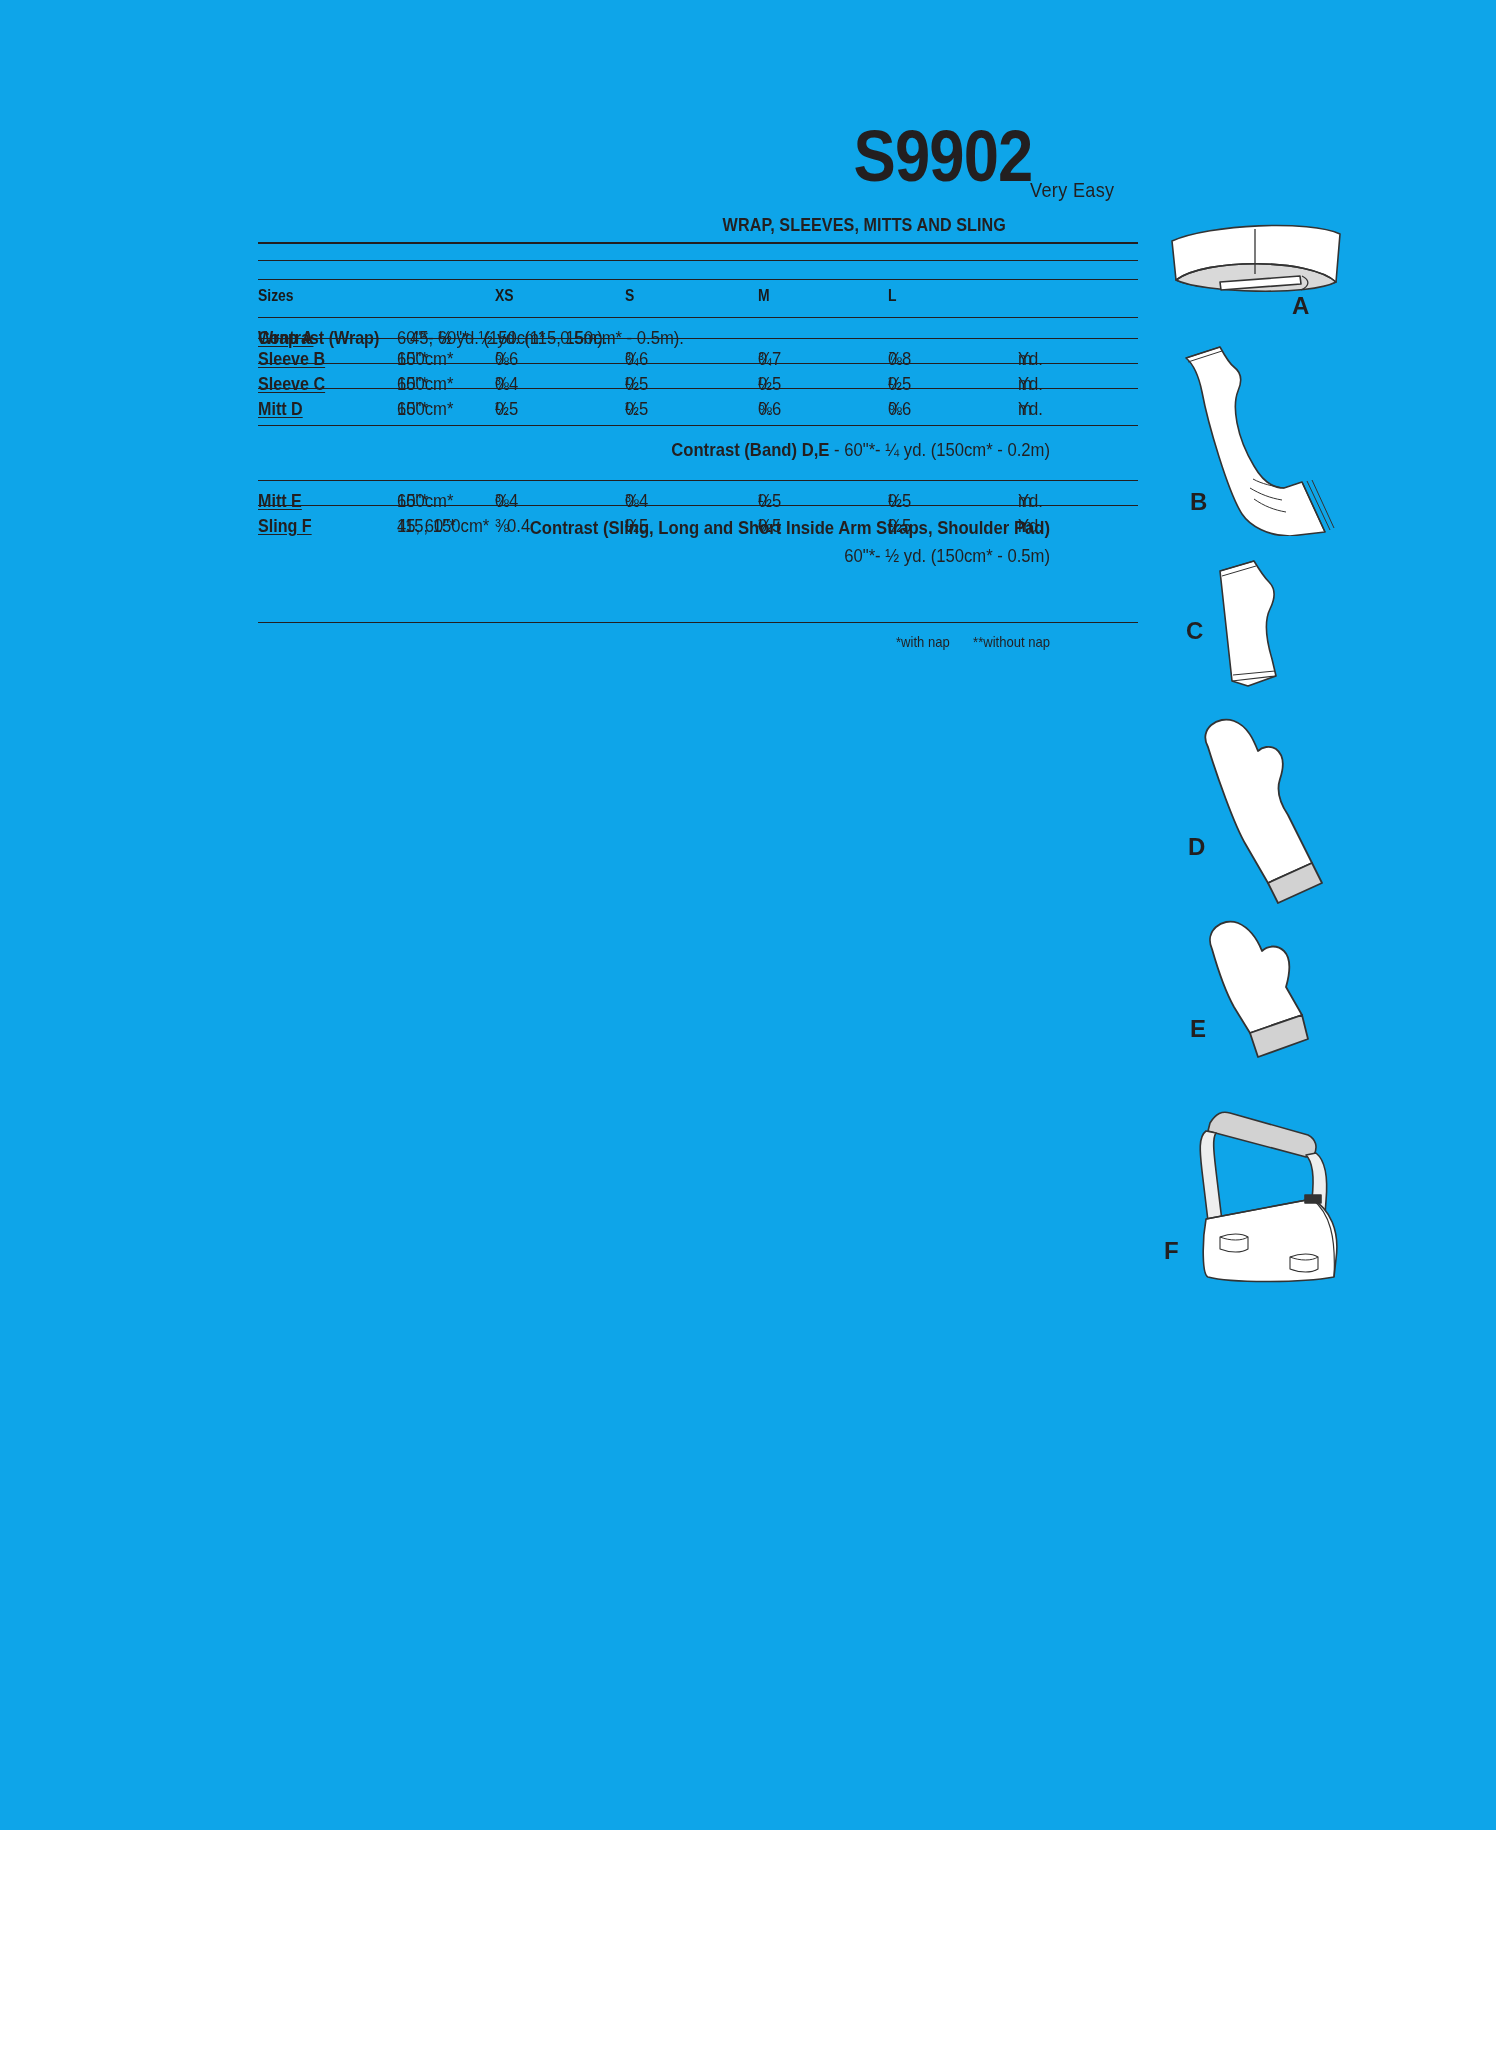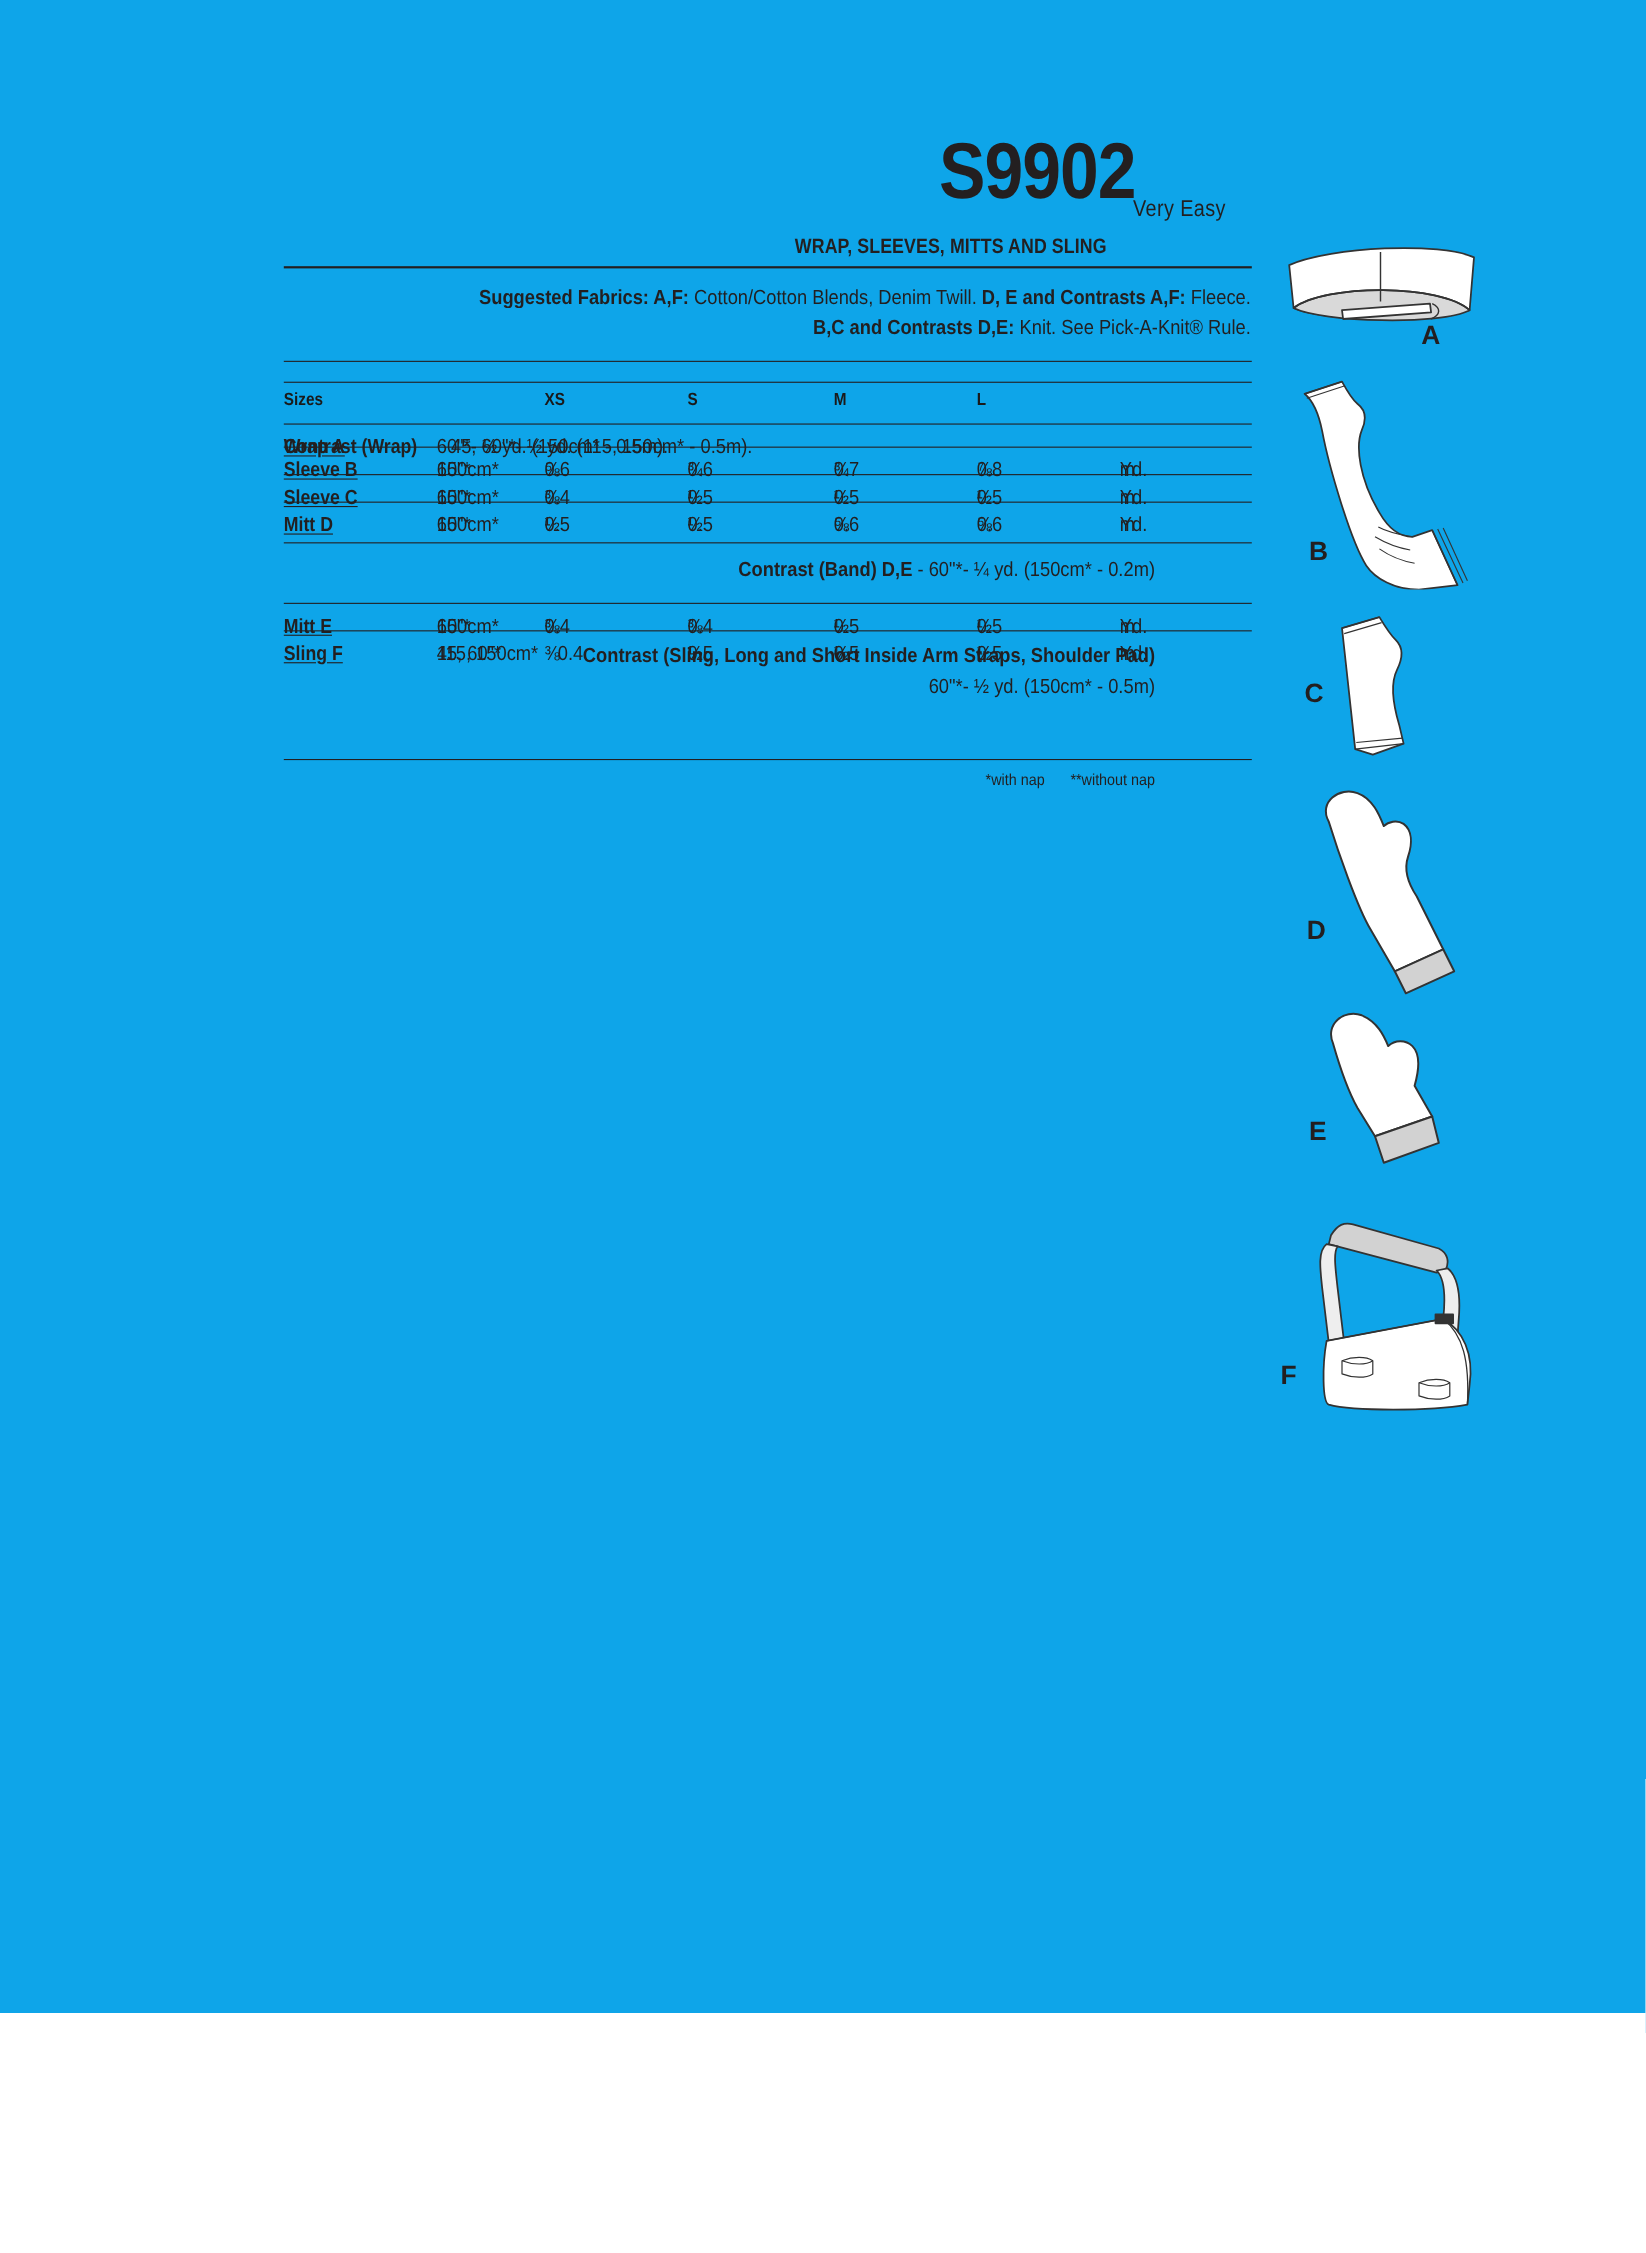--- a/index.html
+++ b/index.html
@@ -111,24 +111,20 @@
 
 <div class="page">
 
   <div class="content">
 
     <div class="pattern-number">S9902</div>
 
     <div class="garment-title">WRAP, SLEEVES, MITTS AND SLING</div>
     <div class="rule"></div>
 
-    <div class="block-fabrics">
-      <div class="para"><b>Suggested Fabrics: A,F:</b><span> Cotton/Cotton Blends, Denim Twill. </span><b>D, E and Contrasts A,F:</b><span> Fleece.</span></div>
-      <div class="para"><b>B,C and Contrasts D,E:</b><span> Knit. See Pick-A-Knit® Rule.</span></div>
-    </div>
 
     <div class="rule-thin" style="margin-top:16px;"></div>
 
 
     <div class="rule-thin" style="margin-top:18px;"></div>
 
     <div class="sizes-hdr" style="margin-top:7px;">
       <span class="hl" style="left:0;">Sizes</span>
       <span class="hl" style="left:237px;">XS</span>
       <span class="hl" style="left:367px;">S</span>

